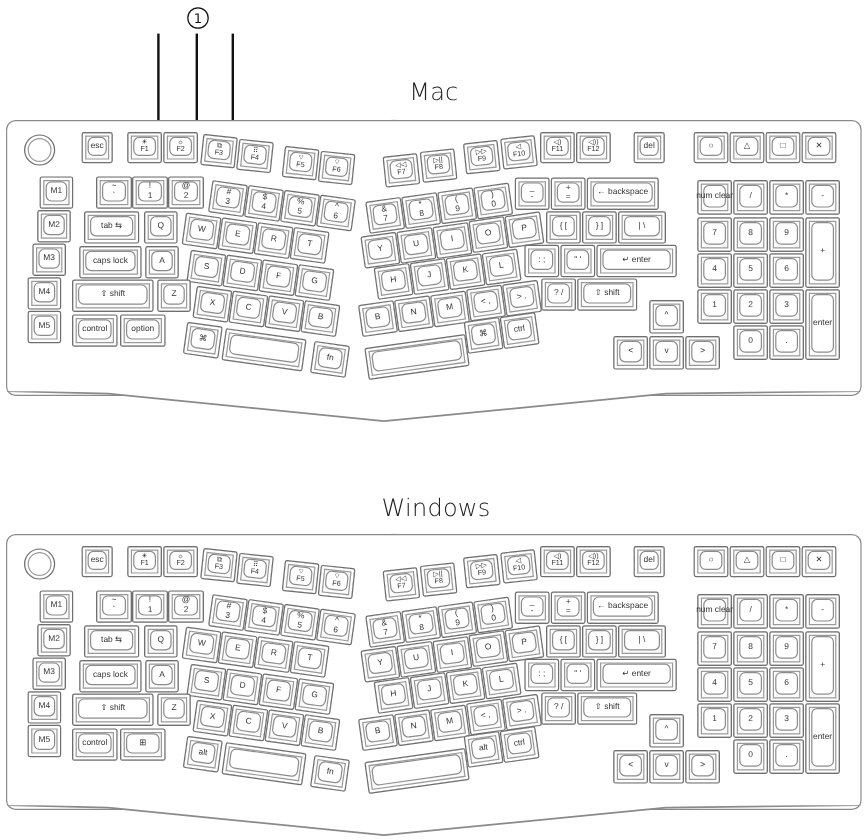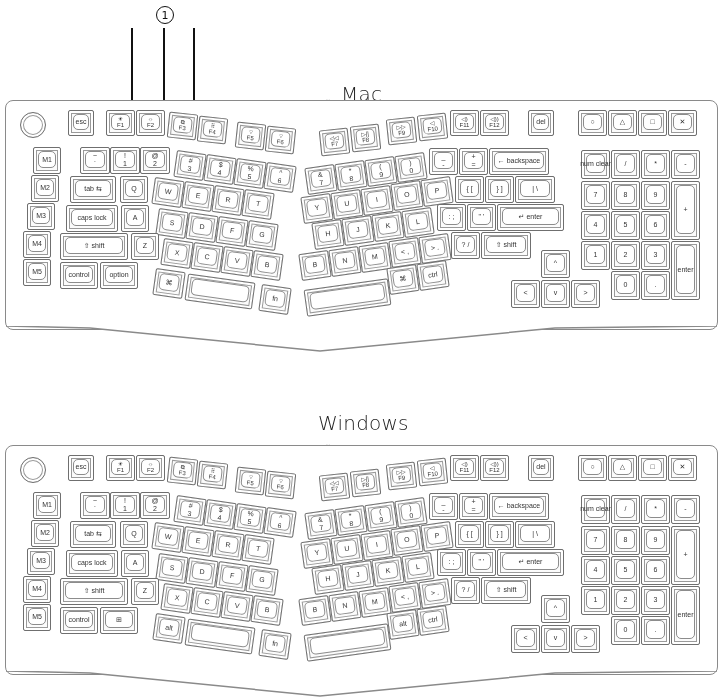--- a/index.html
+++ b/index.html
@@ -19,21 +19,21 @@
 <body>
 
 <div class="callout-circle" style="left:156px;top:6px;">
     <span>1</span>
   </div>
 <div class="callout-line" style="left:131px;top:28px;height:126px;"></div>
 <div class="callout-line" style="left:163px;top:28px;height:127px;"></div>
 <div class="callout-line" style="left:193px;top:28px;height:128px;"></div>
 
 <div id="kb-mac">
-    <div class="title" style="left: 341px; top: 82px;">Mac</div>
+    <div class="title" style="left: 341px; top: 64px;">Mac</div>
     <div class="board" style="top: 100px; height: 230px;"></div>
     <svg width="723" height="30" style="position: absolute; left: 0px; top: 326px;">
       <path d="M6 0 L90 2 L320 25 L555 2 L717 0" fill="#fff" stroke="#8a8a8a" stroke-width="1.5"></path>
     </svg>
     <div class="tiny-mark" style="left: 326px; top: 97px;">···</div>
     <div class="knob" style="left: 20px; top: 112px;"></div>
     <div class="key" style="left: 68px; top: 110px; width: 26px; height: 26px;">
       <div class="cap">
         <span class="lbl">esc</span>
       </div>

